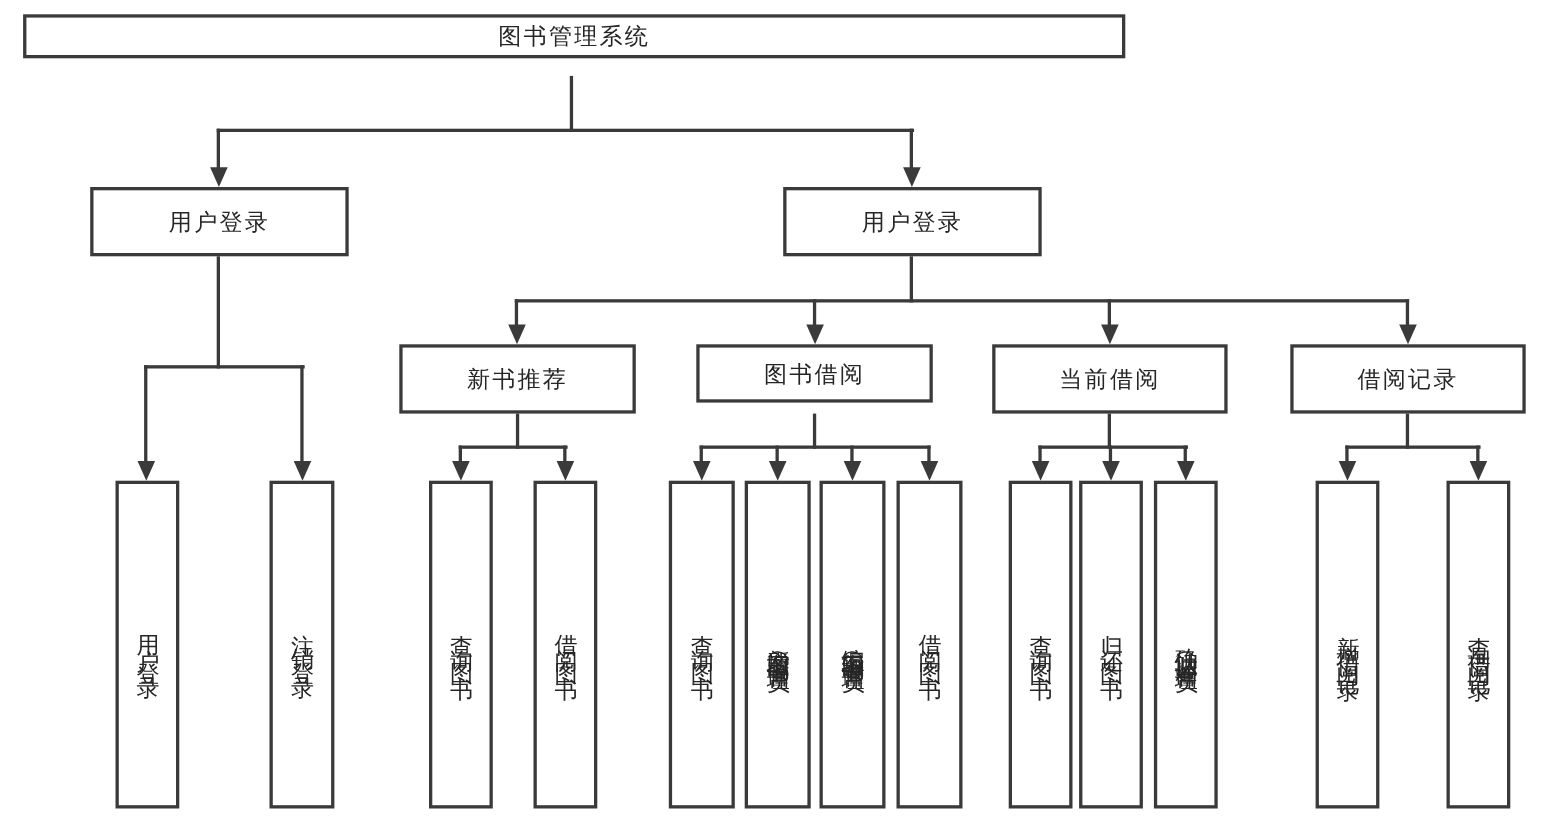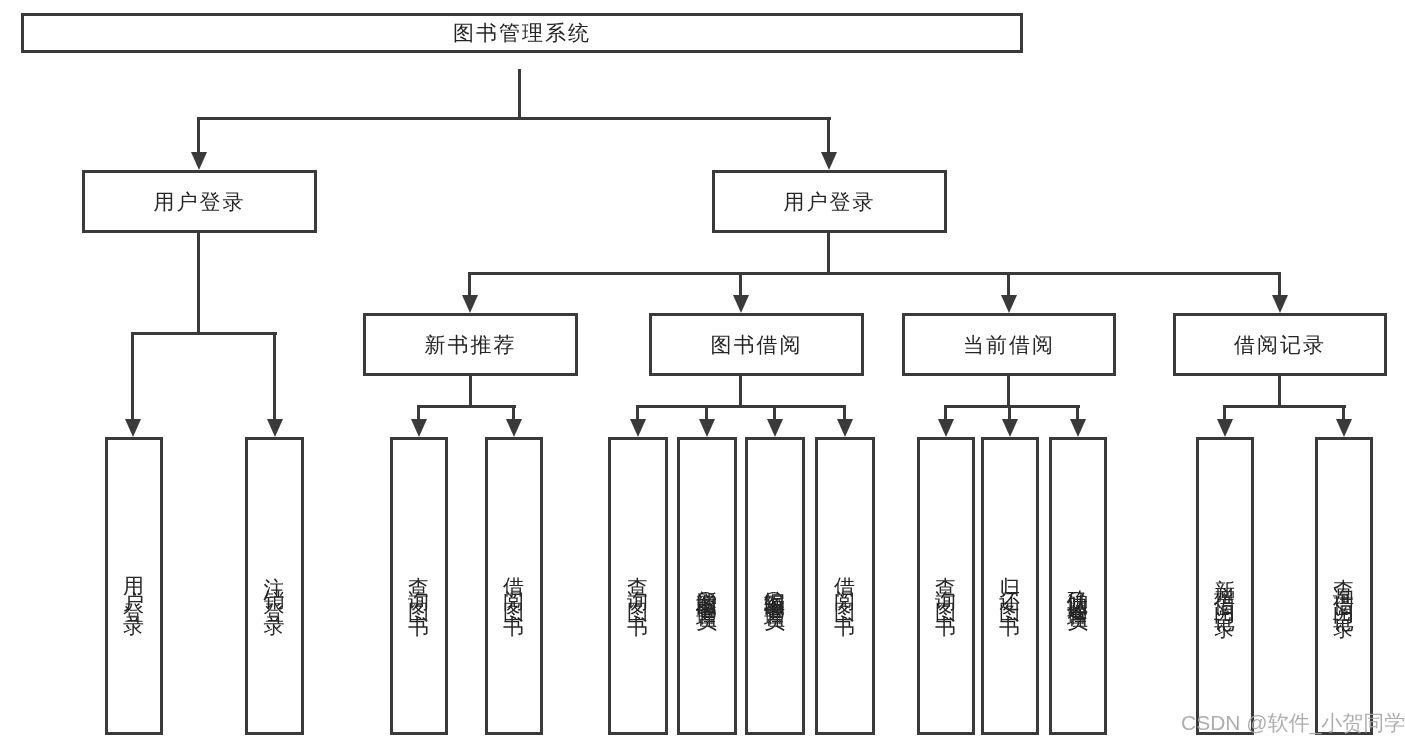--- a/index.html
+++ b/index.html
@@ -108,21 +108,21 @@
   <div class="vline" style="left:468px; top:272px; height:26px;"></div>
   <div class="arrow" style="left:470px; top:295px;"></div>
   <div class="vline" style="left:739px; top:272px; height:26px;"></div>
   <div class="arrow" style="left:741px; top:295px;"></div>
   <div class="vline" style="left:1007px; top:272px; height:26px;"></div>
   <div class="arrow" style="left:1009px; top:295px;"></div>
   <div class="vline" style="left:1278px; top:272px; height:26px;"></div>
   <div class="arrow" style="left:1280px; top:295px;"></div>
 
   <div class="node" style="left:363px; top:313px; width:215px; height:63px;font-family:Liberation Serif, serif;">新书推荐</div>
-  <div class="node" style="left:633px; top:313px; width:215px; height:63px;margin-left:16px;">图书借阅</div>
+  <div class="node" style="left:633px; top:313px; width:215px; height:53px;">图书借阅</div>
   <div class="node" style="left:902px; top:313px; width:214px; height:63px;">当前借阅</div>
   <div class="node" style="left:1173px; top:313px; width:214px; height:63px;">借阅记录</div>
 
   <div class="vline" style="left:469px; top:376px; height:32px;"></div>
   <div class="hline" style="left:417px; top:405px; width:99px;"></div>
   <div class="vline" style="left:417px; top:405px; height:16px;"></div>
   <div class="arrow" style="left:419px; top:419px;"></div>
   <div class="vline" style="left:512px; top:405px; height:16px;"></div>
   <div class="arrow" style="left:514px; top:419px;"></div>
 
@@ -190,15 +190,14 @@
     <span>确认归还（管理员）</span>
   </div>
 
   <div class="leaf ls-md" style="left:1196px; width:58px;">
     <span>新增借阅记录</span>
   </div>
   <div class="leaf ls-md" style="left:1315px; width:58px;">
     <span>查询借阅记录</span>
   </div>
 
-  <div class="watermark">CSDN @软件_小贺同学</div>
 
 </div>
 
 </body></html>

